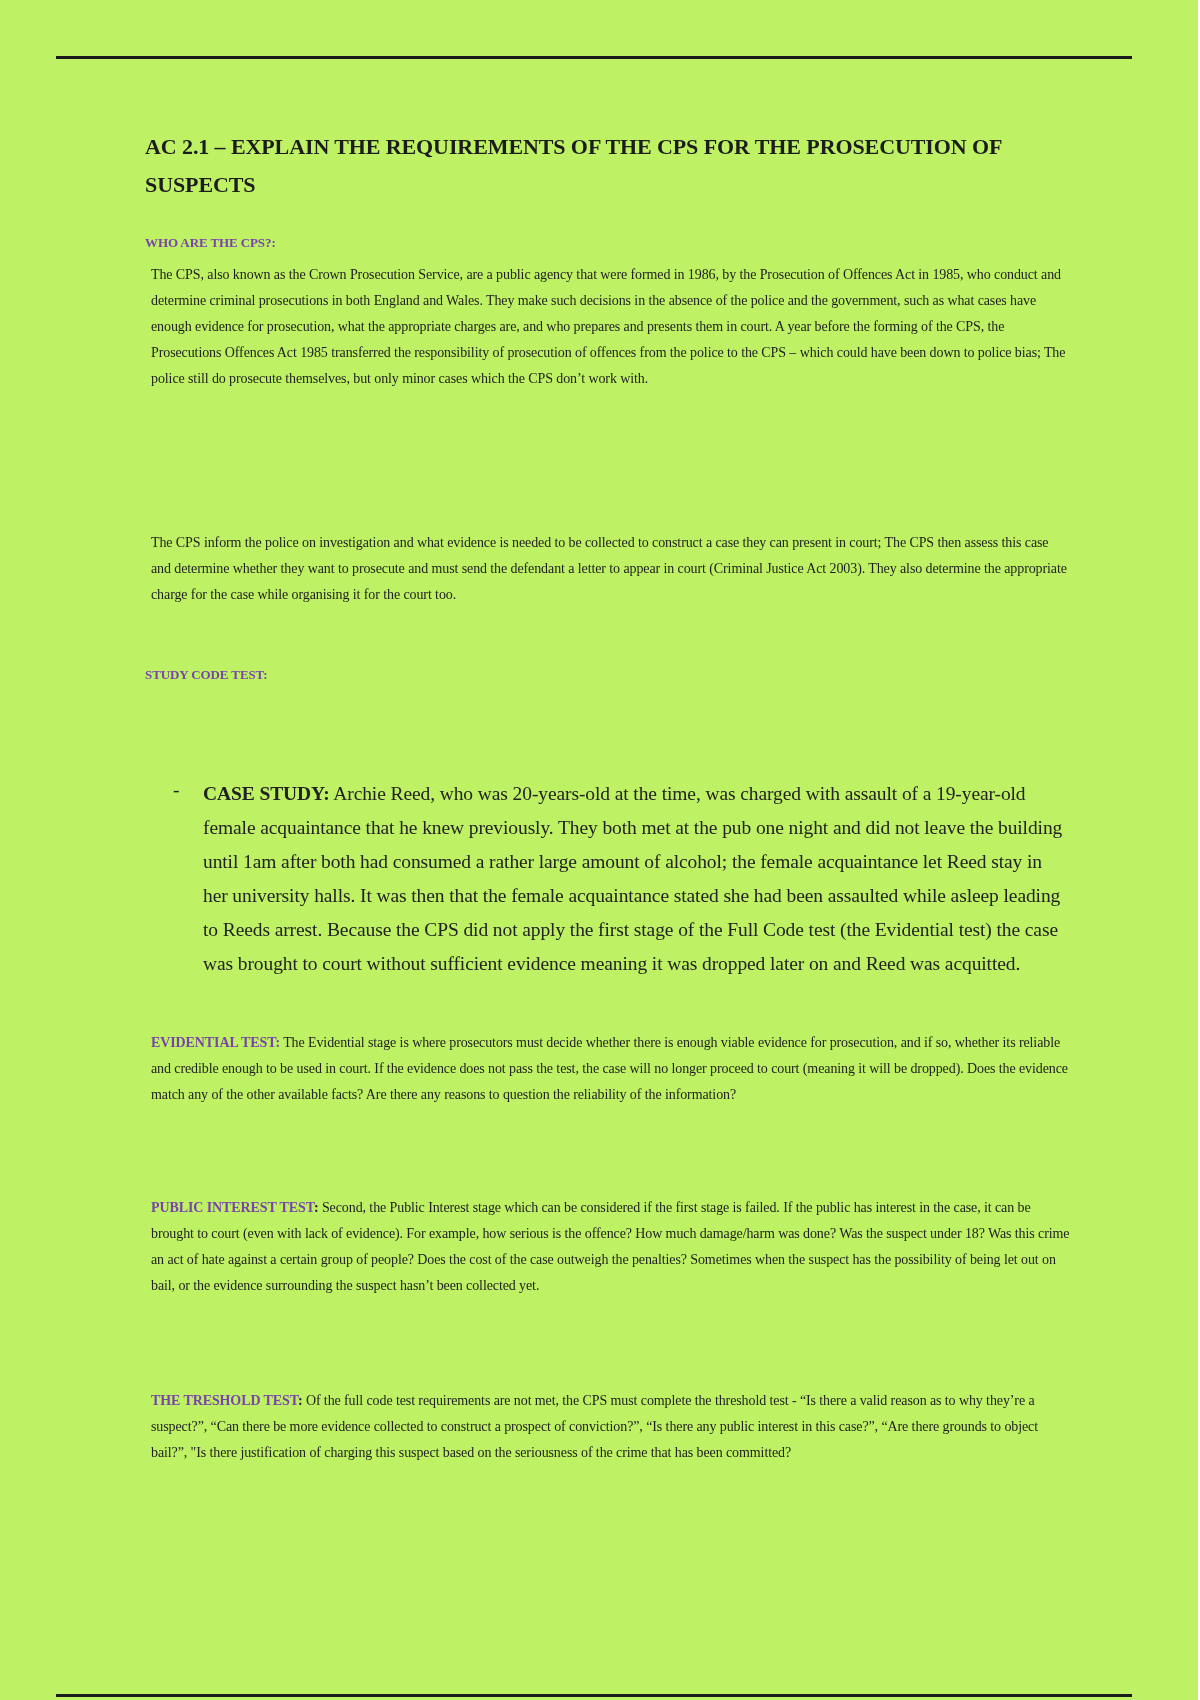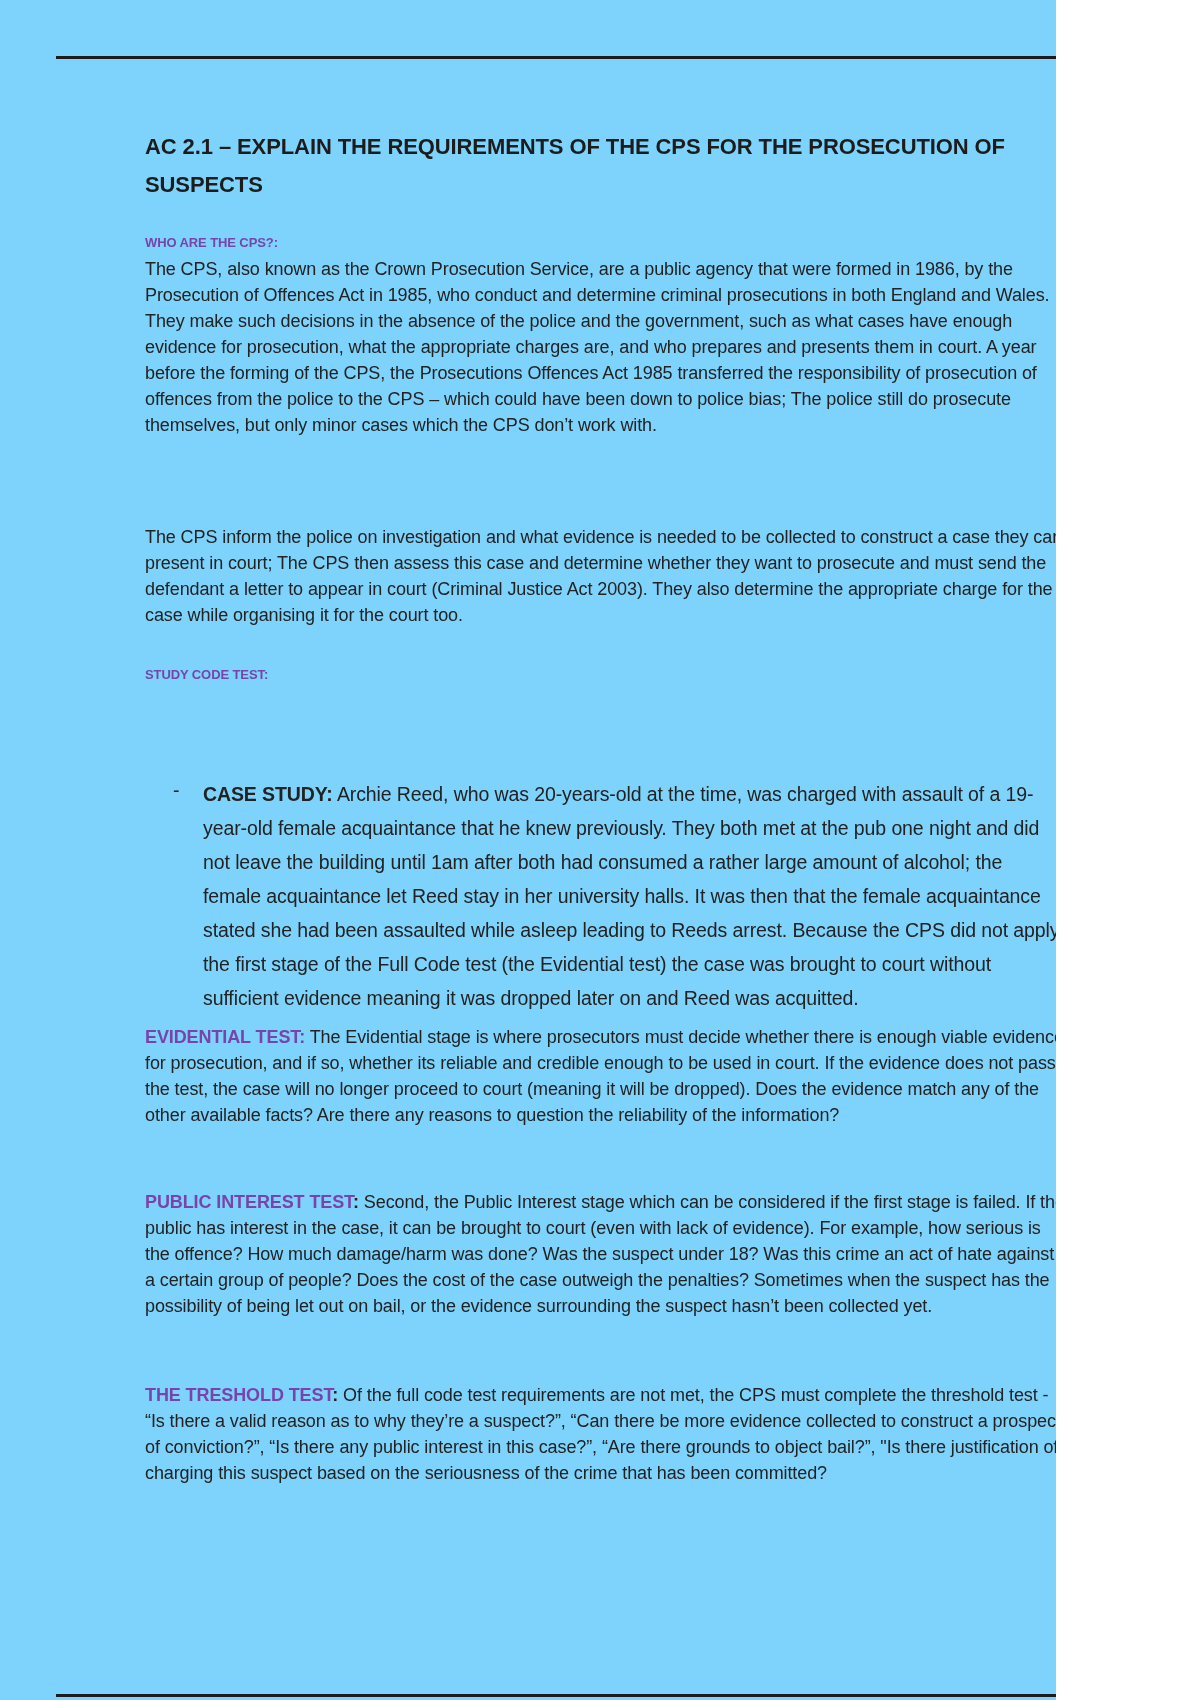--- a/index.html
+++ b/index.html
@@ -2,25 +2,25 @@
 <html><head>
 <meta charset="utf-8">
 <style>
   html, body {
     margin: 0;
     padding: 0;
     background: #ffffff;
   }
   .page {
     position: relative;
-    width: 1056px;
+    width: 1198px;
     height: 1700px;
-    background: #7dd3fc;
+    background: #bef264;
     overflow: hidden;
-    font-family: Liberation Sans, sans-serif;
+    font-family: Liberation Serif, serif;
   }
   .rule {
     position: absolute;
     left: 56px;
     width: 1076px;
     height: 3px;
     background: #1b1b1b;
   }
   .rule-top { top: 56px; }
   .rule-bottom { top: 1694px; }
@@ -44,22 +44,22 @@
     font-size: 13px;
     font-weight: 700;
     line-height: 26px;
     color: #7844ac;
     letter-spacing: -0.1px;
   }
   .body {
     position: absolute;
     left: 145px;
     width: 920px;
-    margin: 0;
-    font-size: 18px;
+    margin: 6px;
+    font-size: 14px;
     font-weight: 400;
     line-height: 26px;
     color: #222222;
     letter-spacing: -0.1px;
   }
   .h-inline {
     font-weight: 700;
     color: #7844ac;
   }
   .colon-black {

